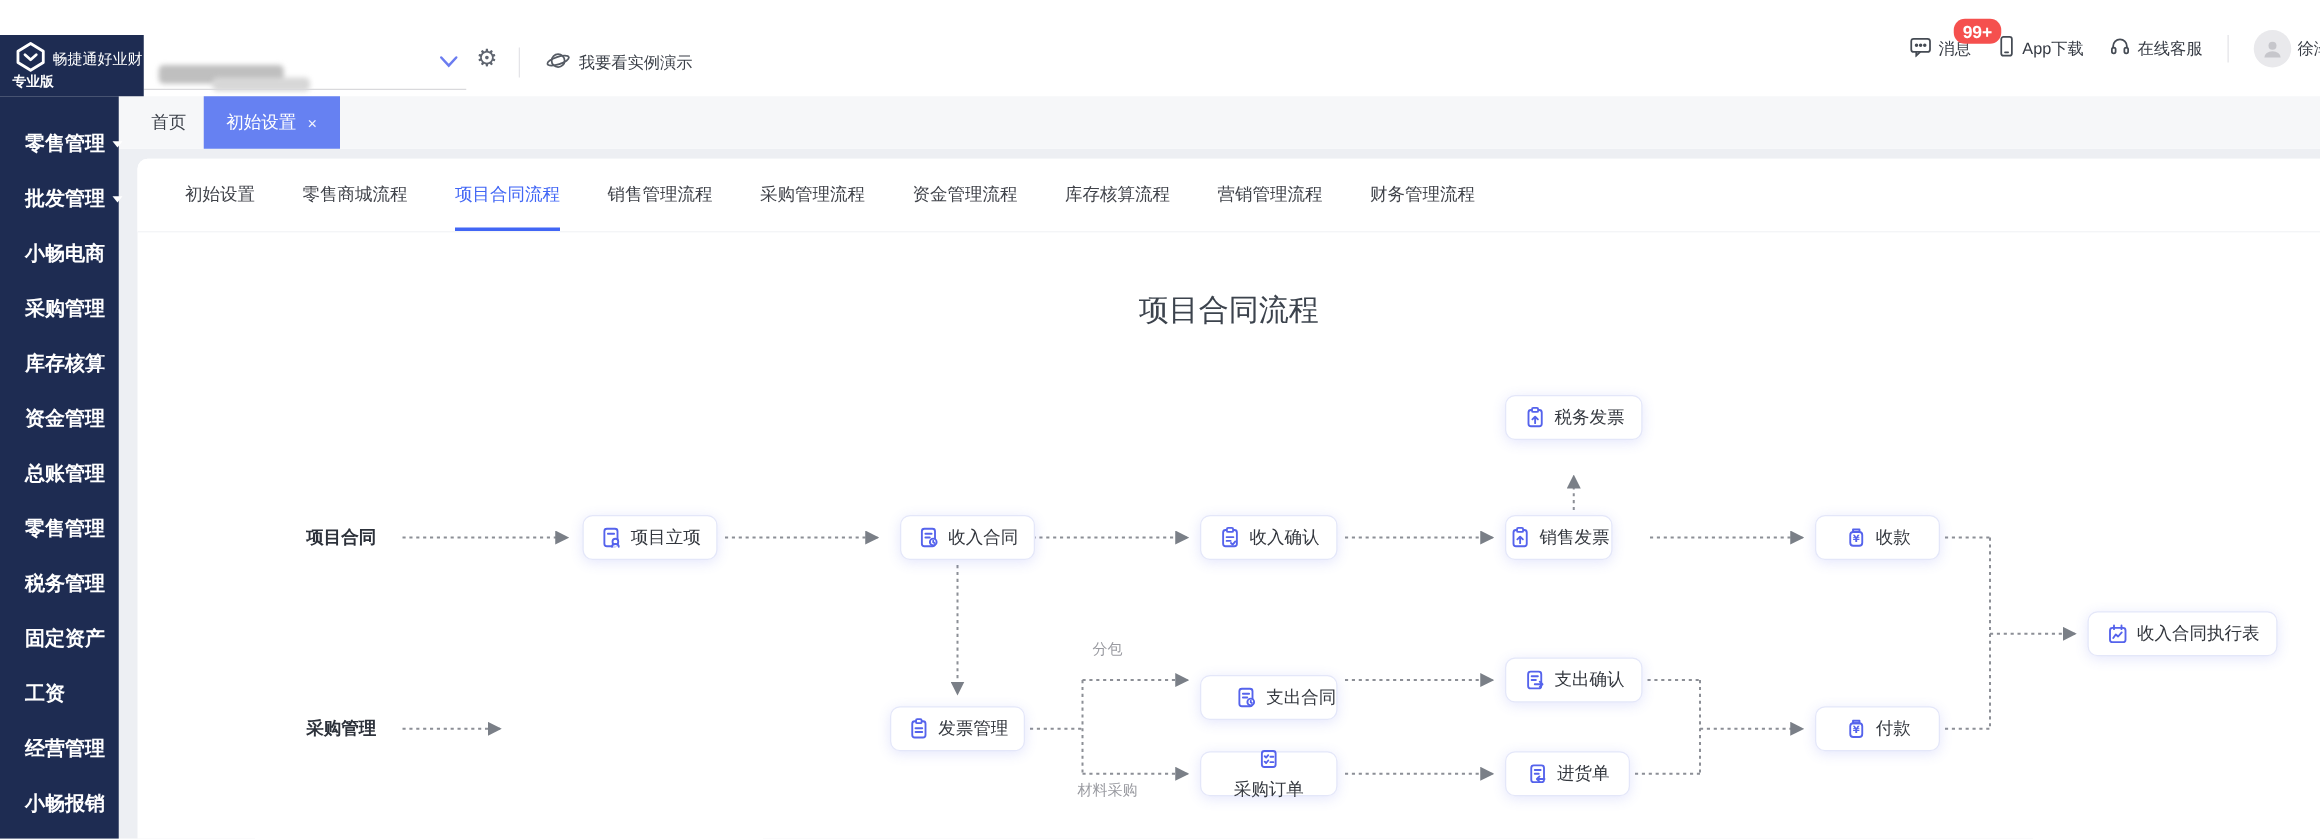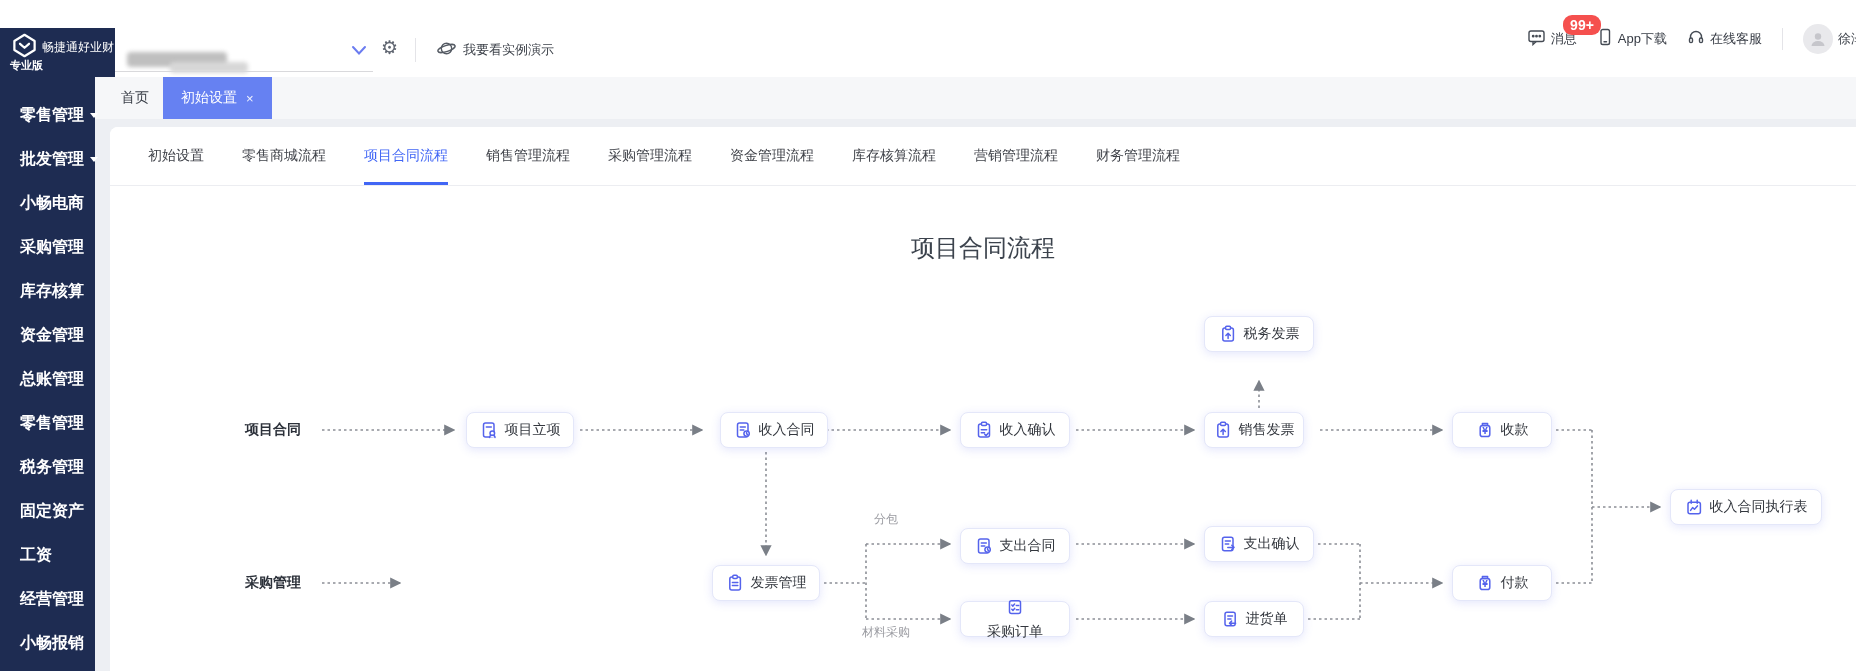--- a/index.html
+++ b/index.html
@@ -272,21 +272,21 @@
       <span>收入合同</span>
     </div>
     <div class="node" style="left: 960px; top: 412px; width: 110px;">
       <svg width="18" height="18" viewBox="0 0 18 18" fill="none" stroke="#5563ec" stroke-width="1.5" stroke-linecap="round" stroke-linejoin="round">
         <rect x="3.5" y="3" width="11" height="13" rx="2"></rect>
         <rect x="6.5" y="1.3" width="5" height="3.2" rx="1" fill="#fff"></rect>
         <path d="M6.3 8.7 h5.4 M6.3 11.7 h3.2 M9.8 13.4 l1.3 1.3 2.2-2.6"></path>
       </svg>
       <span>收入确认</span>
     </div>
-    <div class="node" style="left: 1204px; top: 412px; width: 100px;">
+    <div class="node" style="left: 1204px; top: 412px; width: 86px;">
       <svg width="18" height="18" viewBox="0 0 18 18" fill="none" stroke="#5563ec" stroke-width="1.5" stroke-linecap="round" stroke-linejoin="round">
         <rect x="3.8" y="3" width="10.6" height="13" rx="2"></rect>
         <rect x="6.6" y="1.3" width="4.9" height="3.2" rx="1" fill="#fff"></rect>
         <path d="M9.1 13.5 V8.4 M6.9 10.5 l2.2-2.2 2.2 2.2"></path>
       </svg>
       <span>销售发票</span>
     </div>
     <div class="node" style="left: 1204px; top: 316px; width: 110px;">
       <svg width="18" height="18" viewBox="0 0 18 18" fill="none" stroke="#5563ec" stroke-width="1.5" stroke-linecap="round" stroke-linejoin="round">
         <rect x="3.8" y="3" width="10.6" height="13" rx="2"></rect>
@@ -304,21 +304,21 @@
       <span>收款</span>
     </div>
     <div class="node" style="left: 712px; top: 565px; width: 108px;">
       <svg width="18" height="18" viewBox="0 0 18 18" fill="none" stroke="#5563ec" stroke-width="1.5" stroke-linecap="round" stroke-linejoin="round">
         <rect x="3.8" y="3" width="10.6" height="13" rx="2"></rect>
         <rect x="6.8" y="1.3" width="4.5" height="3.2" rx="1" fill="#fff"></rect>
         <path d="M6.4 8.6 h5.4 M6.4 11.6 h5.4"></path>
       </svg>
       <span>发票管理</span>
     </div>
-    <div class="node" style="left: 960px; top: 528px; width: 110px;">
+    <div class="node" style="left: 960px; top: 540px; width: 110px; justify-content: flex-end;">
       <svg width="18" height="18" viewBox="0 0 18 18" fill="none" stroke="#5563ec" stroke-width="1.5" stroke-linecap="round" stroke-linejoin="round">
         <rect x="3.5" y="2" width="10.5" height="14" rx="2"></rect>
         <path d="M6.3 6 h5 M6.3 9 h3.5"></path>
         <circle cx="12.6" cy="12.6" r="2.7" fill="#fff"></circle>
         <path d="M12.6 11.6 v1.2 l.9 .6"></path>
       </svg>
       <span>支出合同</span>
     </div>
     <div class="node" style="left: 1204px; top: 526px; width: 110px;">
       <svg width="18" height="18" viewBox="0 0 18 18" fill="none" stroke="#5563ec" stroke-width="1.5" stroke-linecap="round" stroke-linejoin="round">

